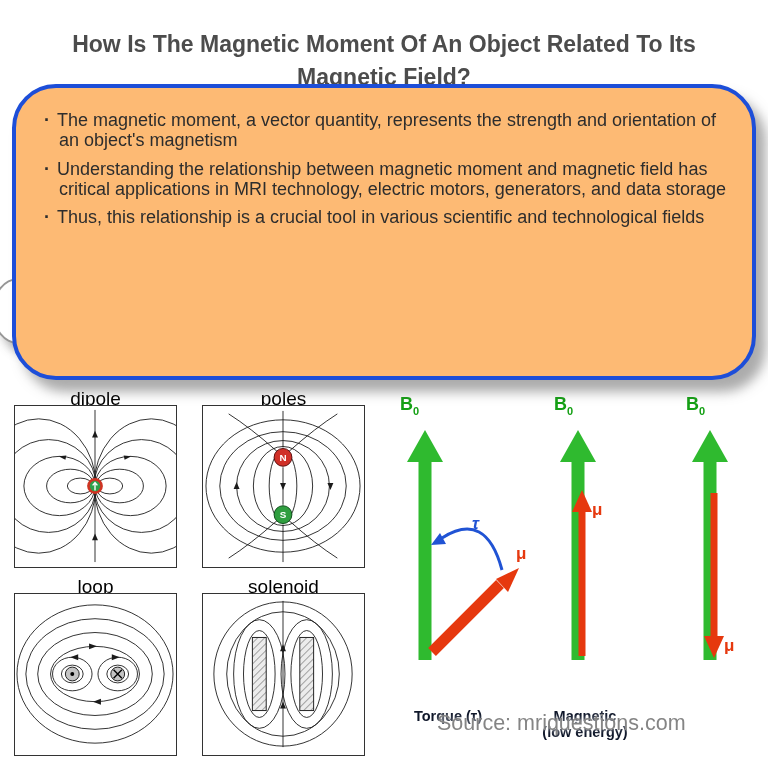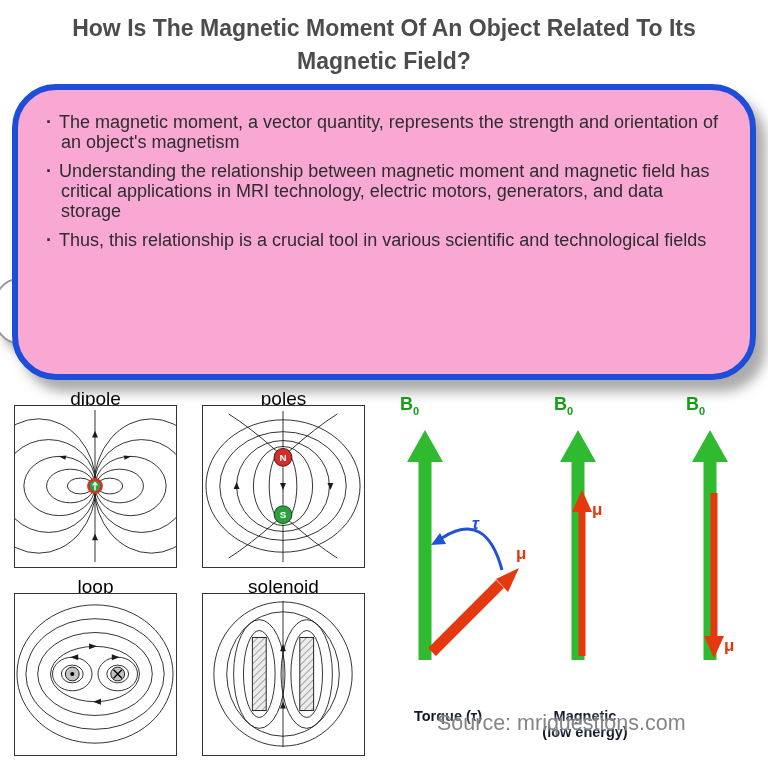--- a/index.html
+++ b/index.html
@@ -1,24 +1,24 @@
 <!DOCTYPE html>
 <html><head>
 <meta charset="utf-8">
 <style>
   *{box-sizing:border-box}
   html,body{margin:0;padding:0}
   body{width:768px;height:768px;position:relative;background:#fff;
        font-family:"Liberation Sans",sans-serif;overflow:hidden}
 
-  .title{position:absolute;top:12px;left:0;right:0;text-align:center;
+  .title{position:absolute;top:28px;left:0;right:0;text-align:center;
          font-weight:700;font-size:23px;line-height:1.42;color:#4c4c4c;padding:0 30px}
 
-  .bubble{position:absolute;left:12px;top:84px;width:744px;height:296px;background:#f9a8d4;
-          border:6px solid #1d4ed8;border-radius:44px;
+  .bubble{position:absolute;left:12px;top:84px;width:744px;height:296px;background:#fdba74;
+          border:4px solid #1d4ed8;border-radius:44px;
           box-shadow:10px 12px 12px rgba(90,90,90,.5);
           padding:22px 26px 10px 28px;z-index:2}
   .bubble-tail{position:absolute;left:-8px;top:278px;width:52px;height:66px;background:#fff;
           border:2px solid #979797;border-radius:50%;
           box-shadow:8px 10px 10px rgba(90,90,90,.45);z-index:1}
 
   .bullets{list-style:none;margin:0;padding:0;font-size:18px;line-height:1.13;color:#2d2d2d}
   .bullets li{margin-bottom:8px;padding-left:15px;text-indent:-15px}
   .bullets li::before{content:"·";font-weight:700;margin-right:7px}
 

